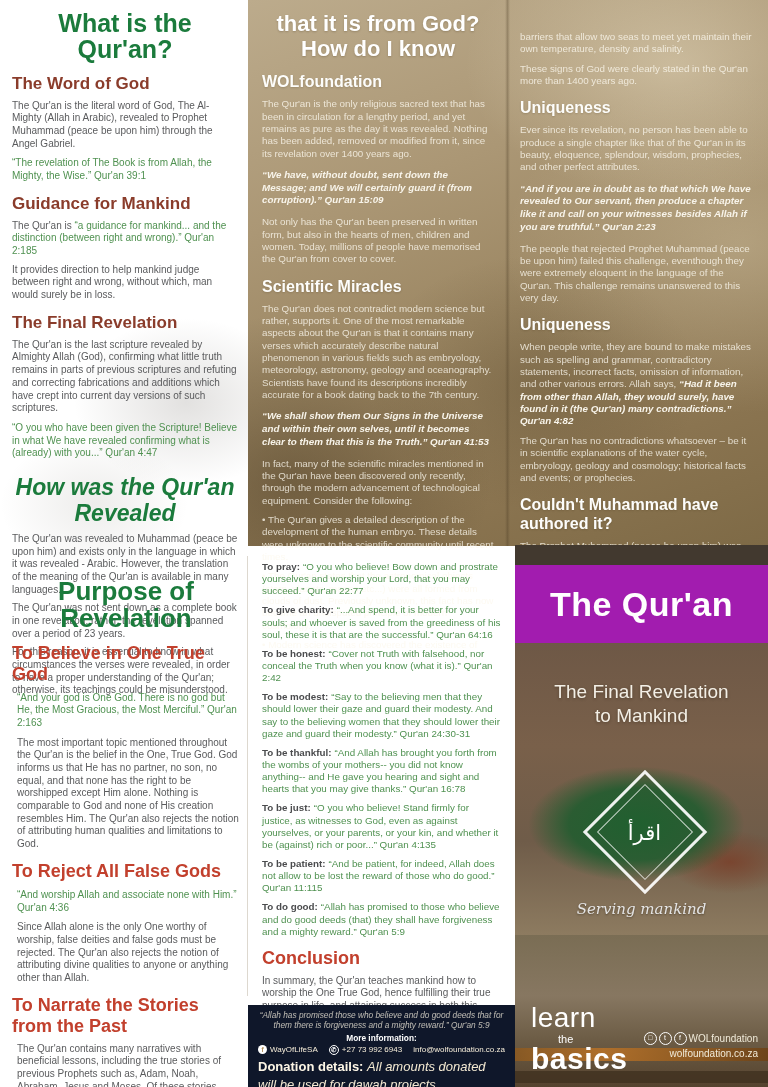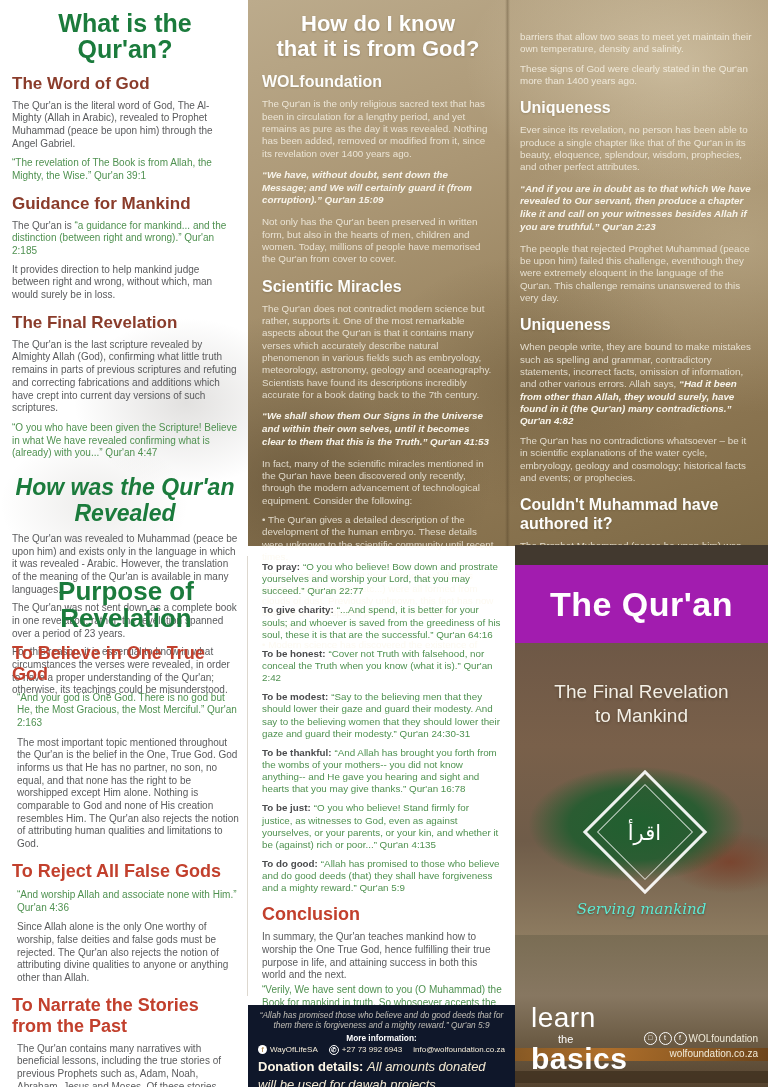--- a/index.html
+++ b/index.html
@@ -73,21 +73,21 @@
       radial-gradient(ellipse 150px 80px at 48% 62%, rgba(28,96,46,0.95) 0%, rgba(30,92,46,0.85) 45%, rgba(30,92,46,0) 72%),
       radial-gradient(ellipse 90px 45px at 85% 75%, rgba(122,62,40,0.8), rgba(122,62,40,0) 70%),
       linear-gradient(180deg,#6e5846 0%,#79604a 35%,#6f5c49 68%,#8d7b60 100%);}
   .panel-sub{position:absolute;top:135px;left:0;width:100%;text-align:center;color:#f3efe6;
              font-size:19px;line-height:1.28;text-shadow:0 1px 3px rgba(40,30,15,0.4);}
   .logo{position:absolute;top:243px;left:50%;width:82px;height:82px;margin-left:-41px;
         transform:rotate(45deg);border:3px solid rgba(255,255,255,0.92);
         display:flex;align-items:center;justify-content:center;}
   .logo-inner{transform:rotate(-45deg);color:#ffffff;font-size:21px;text-align:center;line-height:1;}
   .logo-deco{position:absolute;inset:7px;border:1px solid rgba(255,255,255,0.75);}
-  .tagline{position:absolute;top:355px;left:0;width:100%;text-align:center;color:#5eead4;
+  .tagline{position:absolute;top:355px;left:0;width:100%;text-align:center;color:#e5e5e5;
            font-family:"DejaVu Serif",serif;font-style:italic;font-size:15px;text-shadow:0 1px 2px rgba(40,30,15,0.5);}
   .panel-sand{position:absolute;top:390px;left:0;width:100%;height:152px;
     background:linear-gradient(180deg,#7a6d54 0%,#877761 40%,#6d5d46 68%,#55432e 100%);}
   .sand-stripe1{position:absolute;bottom:26px;left:0;width:100%;height:13px;
     background:linear-gradient(90deg,#8f5a1e 0%,#c07526 35%,#9a5d1c 70%,#6e4012 100%);opacity:0.8;}
   .sand-stripe2{position:absolute;bottom:4px;left:0;width:100%;height:12px;background:#3c2d1d;opacity:0.7;}
   .learn{position:absolute;left:16px;bottom:14px;color:#ffffff;line-height:0.95;}
   .learn-1{font-size:28px;font-weight:normal;letter-spacing:0.5px;}
   .learn-2{font-size:11px;margin-left:27px;margin-top:2px;}
   .learn-3{font-size:30px;font-weight:bold;letter-spacing:0.5px;}
@@ -118,22 +118,22 @@
     <p class="body">The Qur'an is the last scripture revealed by Almighty Allah (God), confirming what little truth remains in parts of previous scriptures and refuting and correcting fabrications and additions which have crept into current day versions of such scriptures.</p>
     <p class="quote q">“O you who have been given the Scripture! Believe in what We have revealed confirming what is (already) with you...” Qur'an 4:47</p>
     <div class="h-green h1b" style="line-height:1.15;">How was the Qur'an Revealed</div>
     <p class="body">The Qur'an was revealed to Muhammad (peace be upon him) and exists only in the language in which it was revealed - Arabic. However, the translation of the meaning of the Qur'an is available in many languages.</p>
     <p class="body">The Qur'an was not sent down as a complete book in one revelation; rather, the revelation spanned over a period of 23 years.</p>
     <p class="body">For this reason, it is essential to know in what circumstances the verses were revealed, in order to have a proper understanding of the Qur'an; otherwise, its teachings could be misunderstood.</p>
   </div>
 
   <div class="mid-top">
     <div class="wh1">
+      <div>that it is from God?</div>
       <div>How do I know</div>
-      <div>that it is from God?</div>
     </div>
     <div class="wh2">WOLfoundation</div>
     <p class="wp">The Qur'an is the only religious sacred text that has been in circulation for a lengthy period, and yet remains as pure as the day it was revealed. Nothing has been added, removed or modified from it, since its revelation over 1400 years ago.</p>
     <p class="wq">“We have, without doubt, sent down the Message; and We will certainly guard it (from corruption).” Qur'an 15:09</p>
     <p class="wp">Not only has the Qur'an been preserved in written form, but also in the hearts of men, children and women. Today, millions of people have memorised the Qur'an from cover to cover.</p>
     <div class="wh2">Scientific Miracles</div>
     <p class="wp">The Qur'an does not contradict modern science but rather, supports it. One of the most remarkable aspects about the Qur'an is that it contains many verses which accurately describe natural phenomenon in various fields such as embryology, meteorology, astronomy, geology and oceanography. Scientists have found its descriptions incredibly accurate for a book dating back to the 7th century.</p>
     <p class="wq">“We shall show them Our Signs in the Universe and within their own selves, until it becomes clear to them that this is the Truth.” Qur'an 41:53</p>
     <p class="wp">In fact, many of the scientific miracles mentioned in the Qur'an have been discovered only recently, through the modern advancement of technological equipment. Consider the following:</p>
     <p class="wp">• The Qur'an gives a detailed description of the development of the human embryo. These details were unknown to the scientific community until recent times.</p>
@@ -169,20 +169,21 @@
 
   </div>
 
   <div class="mid-bottom">
     <p class="w-item"><span class="w-label">To pray:</span><span class="q">“O you who believe! Bow down and prostrate yourselves and worship your Lord, that you may succeed.” Qur'an 22:77</span></p>
     <p class="w-item"><span class="w-label">To give charity:</span><span class="q">“...And spend, it is better for your souls; and whoever is saved from the greediness of his soul, these it is that are the successful.” Qur'an 64:16</span></p>
     <p class="w-item"><span class="w-label">To be honest:</span><span class="q">“Cover not Truth with falsehood, nor conceal the Truth when you know (what it is).” Qur'an 2:42</span></p>
     <p class="w-item"><span class="w-label">To be modest:</span><span class="q">“Say to the believing men that they should lower their gaze and guard their modesty. And say to the believing women that they should lower their gaze and guard their modesty.” Qur'an 24:30-31</span></p>
     <p class="w-item"><span class="w-label">To be thankful:</span><span class="q">“And Allah has brought you forth from the wombs of your mothers-- you did not know anything-- and He gave you hearing and sight and hearts that you may give thanks.” Qur'an 16:78</span></p>
     <p class="w-item"><span class="w-label">To be just:</span><span class="q">“O you who believe! Stand firmly for justice, as witnesses to God, even as against yourselves, or your parents, or your kin, and whether it be (against) rich or poor...” Qur'an 4:135</span></p>
+    <p class="w-item"><span class="w-label">To be patient:</span><span class="q">“And be patient, for indeed, Allah does not allow to be lost the reward of those who do good.” Qur'an 11:115</span></p>
     <p class="w-item"><span class="w-label">To do good:</span><span class="q">“Allah has promised to those who believe and do good deeds (that) they shall have forgiveness and a mighty reward.” Qur'an 5:9</span></p>
     <div class="h-red">Conclusion</div>
     <p class="body" style="margin-bottom:2px;">In summary, the Qur'an teaches mankind how to worship the One True God, hence fulfilling their true purpose in life, and attaining success in both this world and the next.</p>
     <p class="quote q" style="margin-top:0;">“Verily, We have sent down to you (O Muhammad) the Book for mankind in truth. So whosoever accepts the guidance, it is only for his own self; and whosoever goes astray, he goes astray only for his own loss.” Qur'an 39:41</p>
 
   </div>
 
   <div class="footer">
     <div class="f-quote">“Allah has promised those who believe and do good deeds that for them there is forgiveness and a mighty reward.” Qur'an 5:9</div>
     <div class="f-more">More information:</div>

